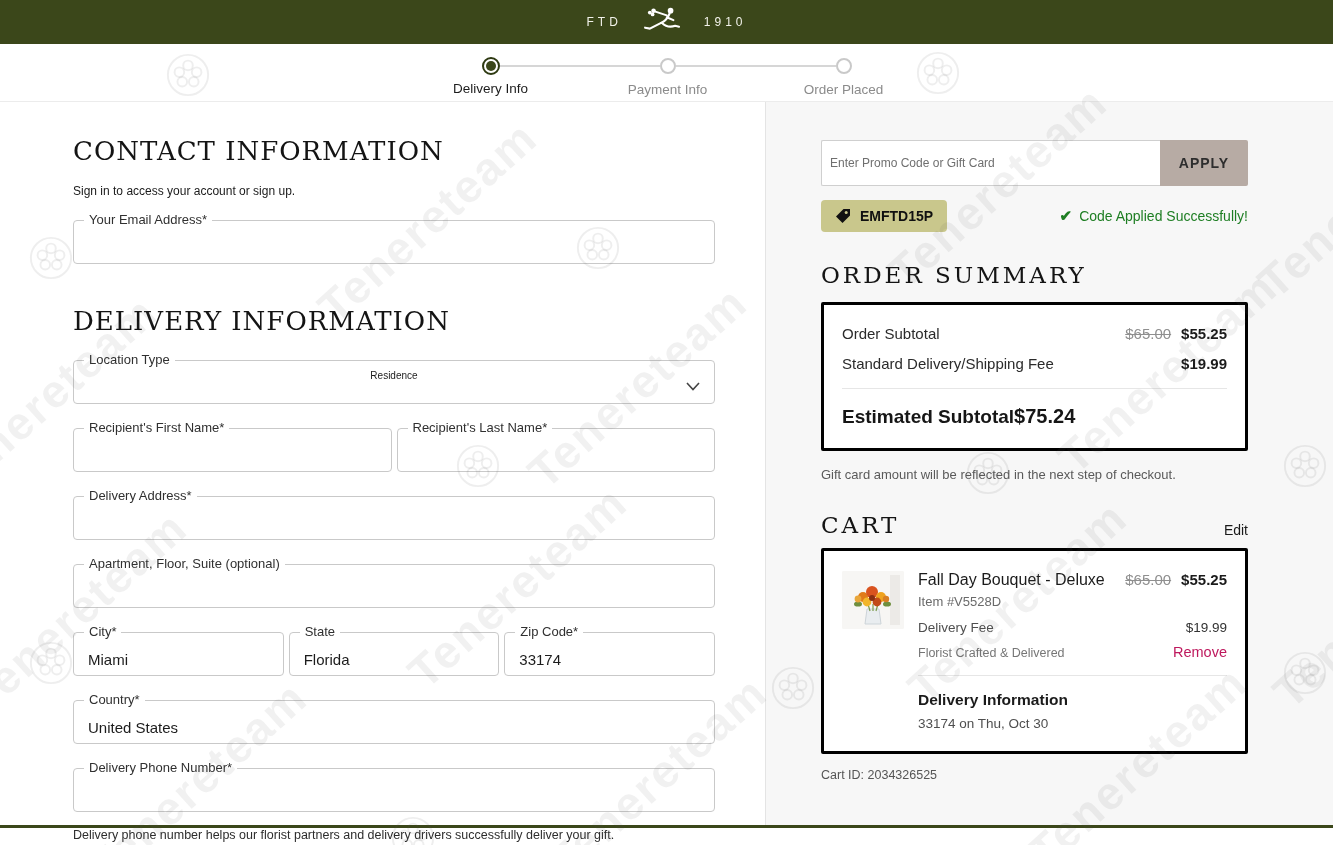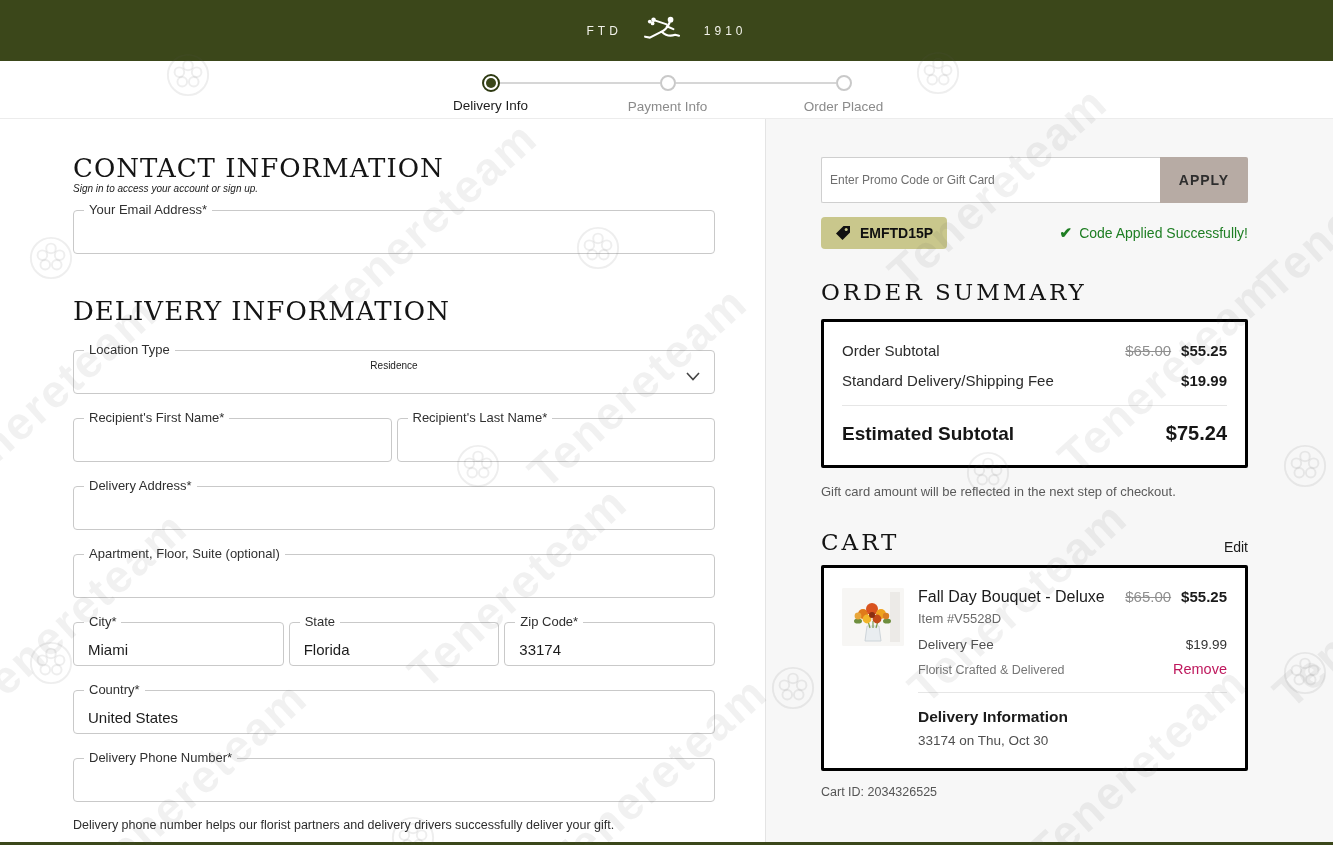--- a/index.html
+++ b/index.html
@@ -1,20 +1,20 @@
 <!DOCTYPE html>
 <html><head>
 <meta charset="utf-8">
 <style>
   * { margin:0; padding:0; box-sizing:border-box; }
   html,body { width:1333px; height:845px; overflow:hidden; background:#fff;
     font-family:"Liberation Sans", sans-serif; color:#1c1c1c; }
 
   
-  .topbar { height:61px; background:#3b471a; display:flex; align-items:center; justify-content:center; }
+  .topbar { height:44px; background:#3b471a; display:flex; align-items:center; justify-content:center; }
   .logo { display:flex; align-items:center; gap:12px; color:#fff; }
   .logo .word { font-size:12px; letter-spacing:4px; color:#f2f2ea; }
 
   
   .stepper-band { height:58px; background:#fff; border-bottom:1px solid #ececec; display:flex; justify-content:center; }
   .stepper { width:370px; display:flex; align-items:center; margin-top:11px; height:22px; }
   .step { position:relative; display:flex; align-items:center; justify-content:center; }
   .dot-outer { width:18px; height:18px; border:2px solid #2e3a12; border-radius:50%; background:#fff;
     display:flex; align-items:center; justify-content:center; }
   .dot-inner { width:10px; height:10px; border-radius:50%; background:#3b471a; }
@@ -28,34 +28,34 @@
   
   .main { display:flex; height:723px; }
   .left-col { width:765px; background:#fff; padding:34px 50px 0 73px; }
   .right-col { flex:1; background:#f7f7f7; border-left:1px solid #e4e4e4; padding:38px 85px 0 55px; }
 
   h1.serif { font-family:"DejaVu Serif", serif; font-weight:400; color:#141414;
     font-size:26px; letter-spacing:1px; }
   h2.serif { font-family:"DejaVu Serif", serif; font-weight:400; color:#141414;
     font-size:23px; letter-spacing:3px; }
 
-  .signin-line { margin-top:0; font-size:10px; color:#1a1a1a;font-style:italic; }
+  .signin-line { margin-top:18px; font-size:12px; color:#1a1a1a; }
   .signin-line a { color:#1a1a1a; }
 
   
   .field { position:relative; border:1px solid #c9c9c9; border-radius:4px; height:44px; background:#fff; }
   .flabel { position:absolute; top:-9px; left:10px; background:#fff; padding:0 5px;
     font-size:13px; color:#303030; white-space:nowrap; }
   .field input { border:none; outline:none; width:100%; height:100%;
     padding:10px 14px 0 14px; font-size:15px; color:#1c1c1c; background:transparent; }
   .field.select { display:flex; align-items:flex-start; padding:9px 14px 0 14px; cursor:pointer; }
   .field.select .selval { font-size:10px; color:#1c1c1c; flex:1;text-align:center; }
   .field.select .chev { position:absolute; right:14px; top:16px; }
 
-  .mt-email { margin-top:16px; }
+  .mt-email { margin-top:22px; }
   .section-gap { margin-top:42px; }
   .fgap { margin-top:24px; }
   .frow { display:flex; gap:5px; margin-top:24px; }
   .frow .field { flex:1; }
   .hint { margin-top:16px; font-size:12.5px; color:#2d2d2d; }
 
   
   .promo-row { display:flex; }
   .promo-row input { flex:1; height:46px; border:1px solid #cfcfcf; border-right:none;
     border-radius:2px 0 0 2px; padding:0 8px; font-size:12px; color:#b91c1c; outline:none; }
@@ -70,21 +70,21 @@
   .success { display:flex; align-items:center; gap:7px; color:#1e7e23; font-size:14px; }
   .success .check { font-size:15px; font-weight:bold; }
 
   .os-title { margin-top:30px; }
   .card { margin-top:14px; background:#fff; border:3px solid #000000; border-radius:2px; padding:20px 18px; }
   .sumrow { display:flex; justify-content:space-between; align-items:baseline; font-size:15px; color:#2b2b2b; }
   .sumrow + .sumrow { margin-top:13px; }
   .old-price { color:#8f8f8f; text-decoration:line-through; margin-right:10px; }
   .new-price { color:#1a1a1a; font-weight:bold; }
   .card hr { border:none; border-top:1px solid #e6e6e6; margin:16px 0; }
-  .totrow { display:flex; justify-content:space-between; align-items:baseline; }
+  .totrow { display:flex; align-items:baseline; }
   .totrow .tlab { font-size:19px; font-weight:bold; color:#161616; }
   .totrow .tval { font-size:20px; font-weight:bold; color:#161616; }
   .gift-note { margin-top:16px; font-size:13px; color:#5a5a5a; }
 
   .cart-head { margin-top:30px; display:flex; justify-content:space-between; align-items:flex-end; }
   .cart-head a { font-size:14px; color:#1a1a1a; }
   .cart-card { margin-top:10px; }
   .item-row { display:flex; gap:14px; }
   .thumb { width:62px; height:58px; flex:0 0 62px; background:#f6f5f3; border-radius:2px; overflow:hidden; }
   .item-body { flex:1; }

